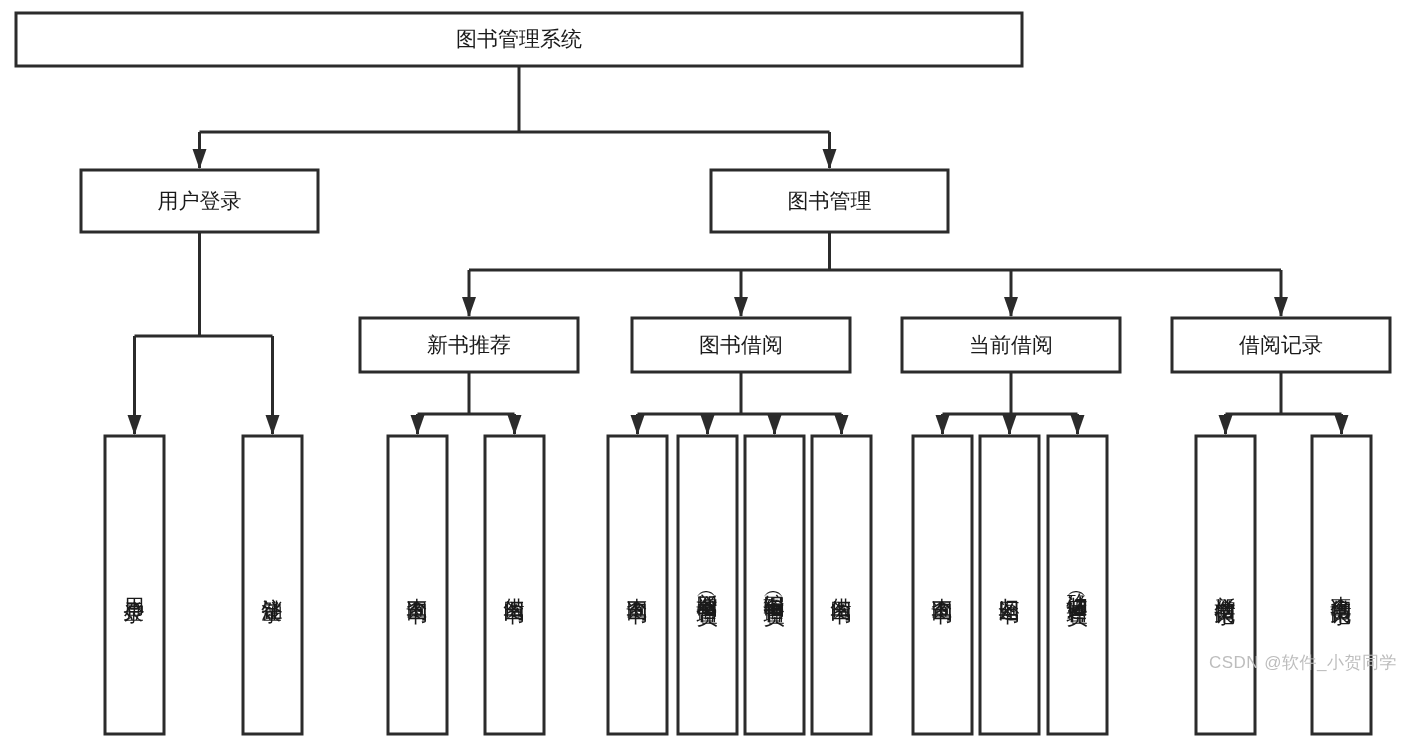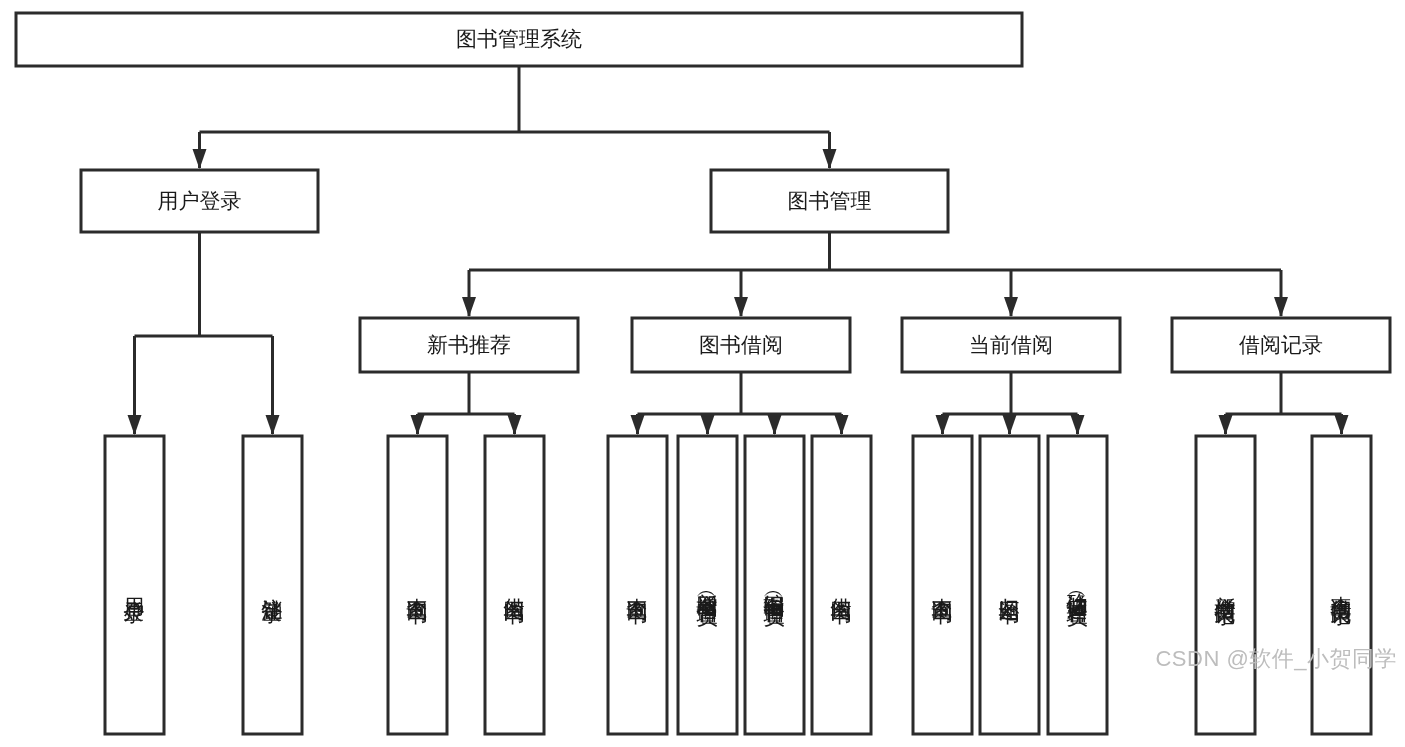--- a/index.html
+++ b/index.html
@@ -60,21 +60,21 @@
     line-height: 1;
     white-space: nowrap;
     user-select: none;
     pointer-events: none;
   }
   .watermark {
     position: absolute;
     right: 8px;
     bottom: 6px;
     font-family: "Liberation Sans", "DejaVu Sans", sans-serif;
-    font-size: 22px;
+    font-size: 17px;
     color: #bdbdbd;
     letter-spacing: 0.5px;
     white-space: nowrap;
     user-select: none;
   }
 </style>
 </head>
 <body>
 
 <div id="diagram-root">

